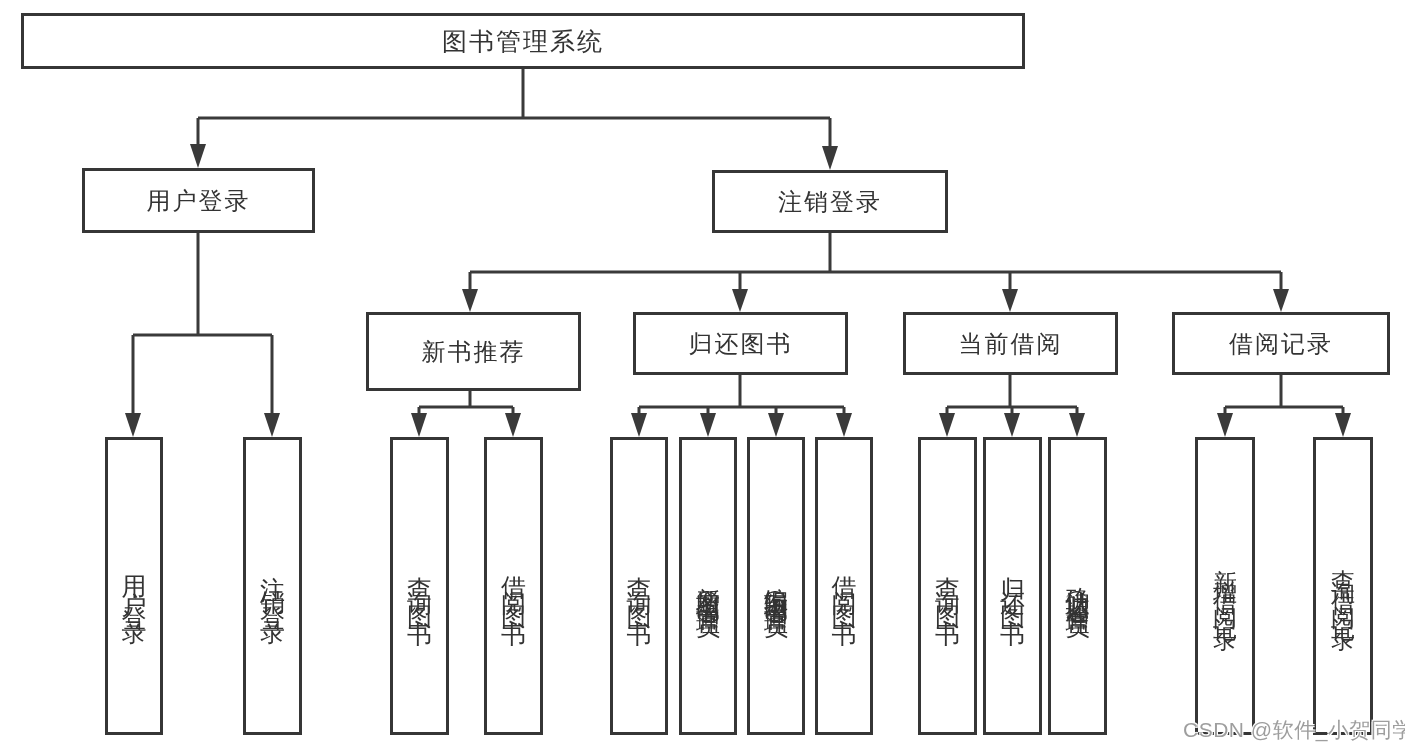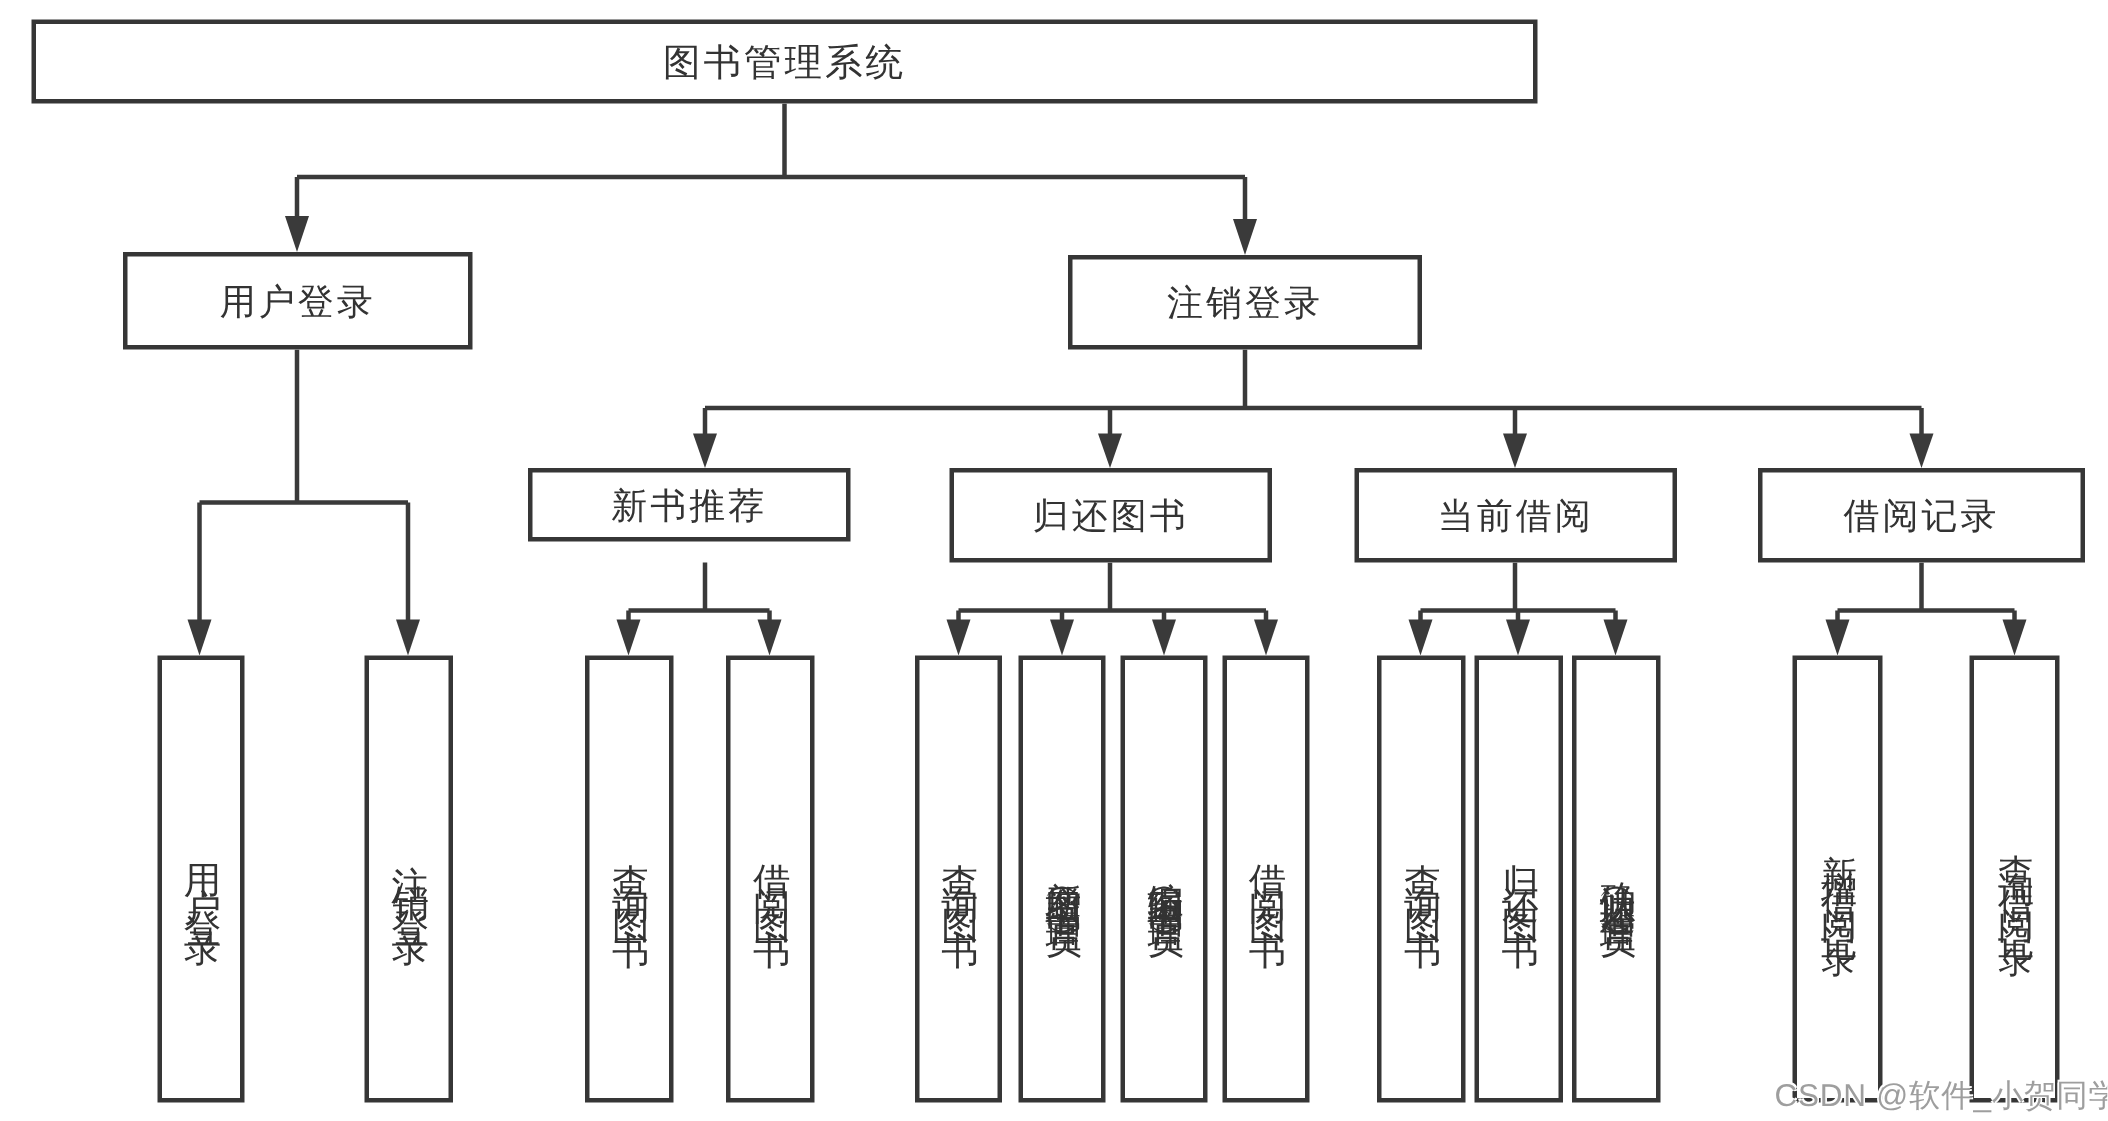--- a/index.html
+++ b/index.html
@@ -92,21 +92,21 @@
     <span>图书管理系统</span>
   </div>
 
   <div class="hbox" style="left:82px;top:168px;width:233px;height:65px">
     <span>用户登录</span>
   </div>
   <div class="hbox" style="left:712px;top:170px;width:236px;height:63px">
     <span>注销登录</span>
   </div>
 
-  <div class="hbox" style="left:352px;top:312px;width:215px;height:49px">
+  <div class="hbox" style="left:366px;top:312px;width:215px;height:79px">
     <span>新书推荐</span>
   </div>
   <div class="hbox" style="left:633px;top:312px;width:215px;height:63px">
     <span>归还图书</span>
   </div>
   <div class="hbox" style="left:903px;top:312px;width:215px;height:63px">
     <span>当前借阅</span>
   </div>
   <div class="hbox" style="left:1172px;top:312px;width:218px;height:63px">
     <span>借阅记录</span>

